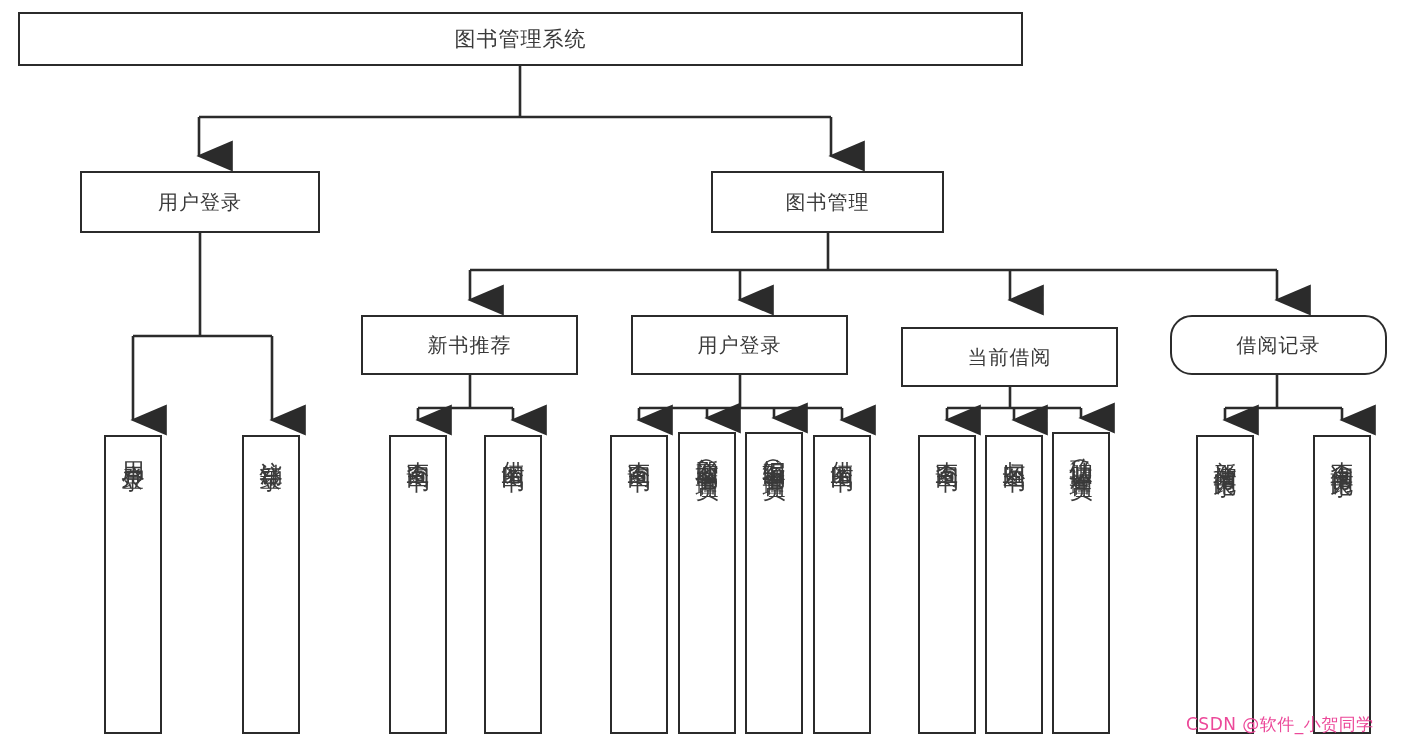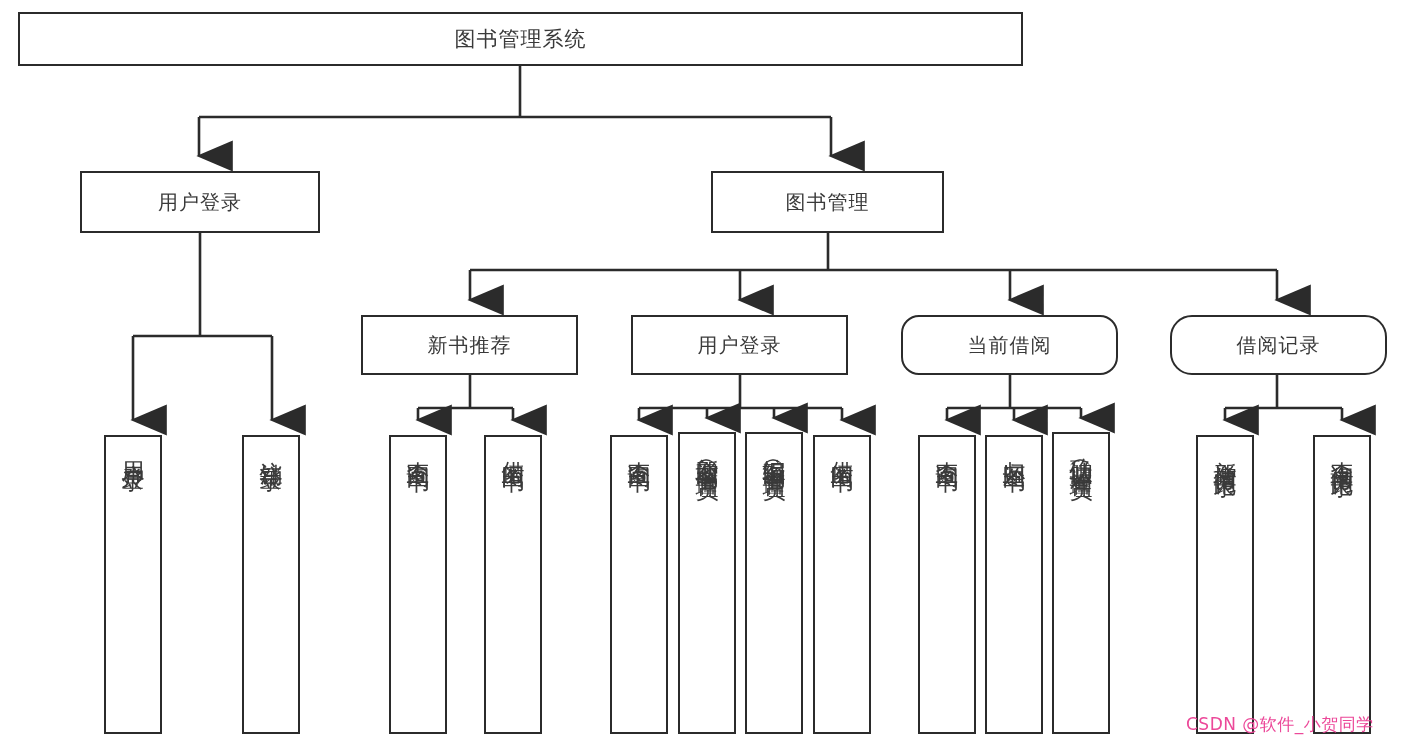--- a/index.html
+++ b/index.html
@@ -37,21 +37,21 @@
   
   #n-login{left:80px;top:171px;width:240px;height:62px;}
   #n-book{left:711px;top:171px;width:233px;height:62px;}
   #n-login .lbl,#n-book .lbl{font-size:20px;}
 
   
   .lvl2{height:60px;}
   .lvl2 .lbl{font-size:20px;}
   #n-newbook{left:361px;top:315px;width:217px;}
   #n-borrow{left:631px;top:315px;width:217px;}
-  #n-current{left:901px;top:315px;width:217px;border-radius:18px;}
+  #n-current{left:901px;top:327px;width:217px;}
   #n-record{left:1170px;top:315px;width:217px;border-radius:22px;}
 
   
   .leaf{
     top:435px;height:299px;width:58px;
     align-items:flex-start;
     justify-content:center;
     padding-top:6px;
   }
   .leaf .lbl{

